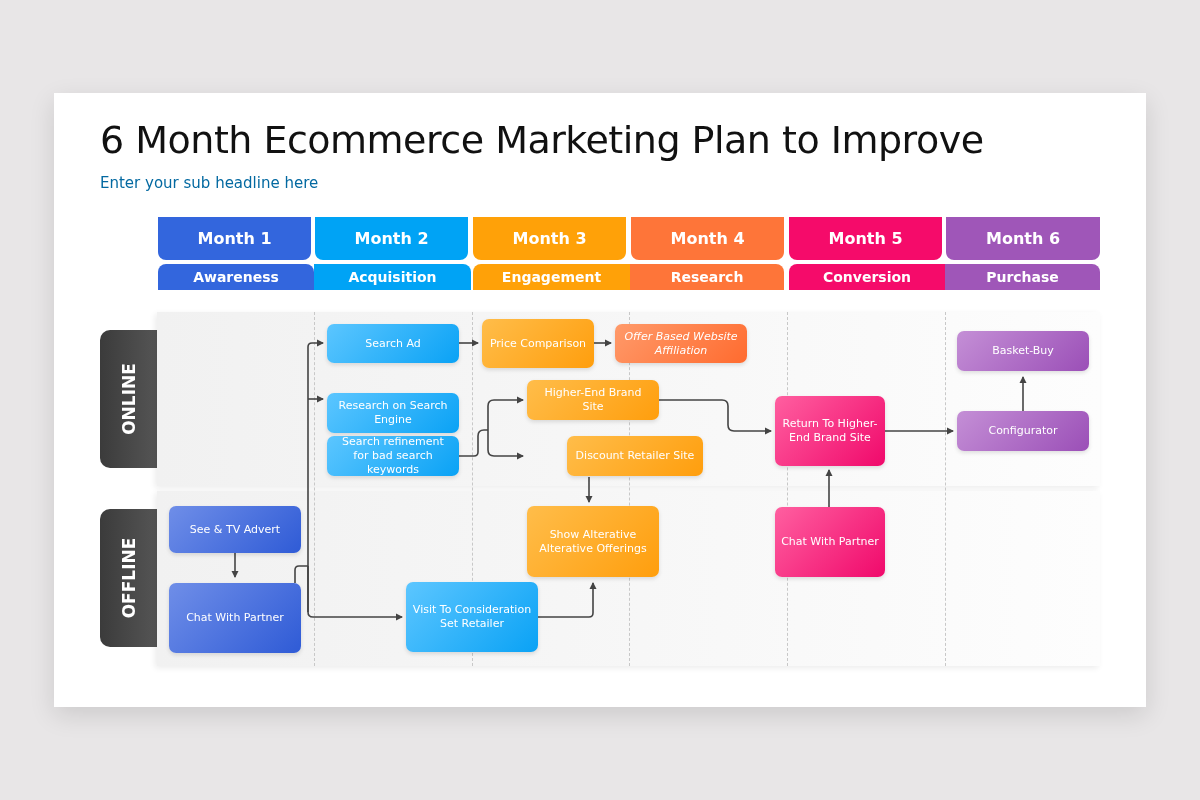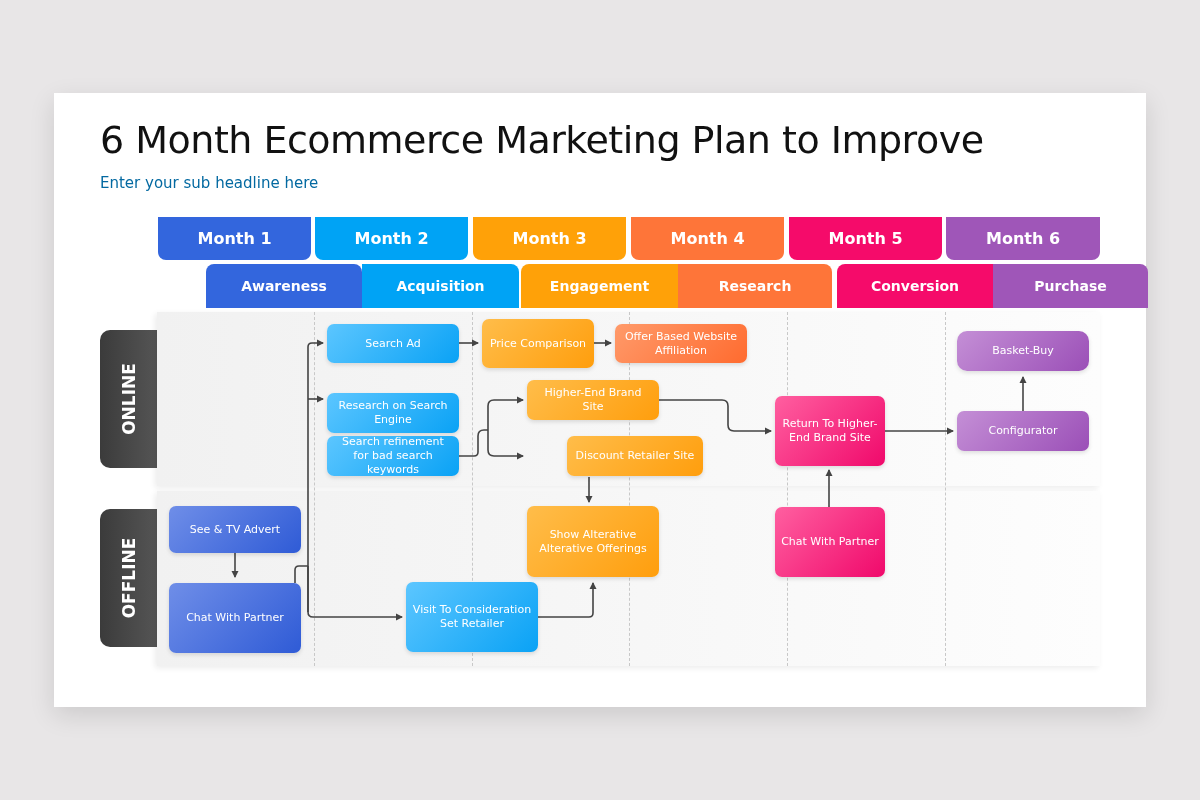--- a/index.html
+++ b/index.html
@@ -2,32 +2,32 @@
 <html><head>
 <meta charset="utf-8">
 <style>
   html,body{margin:0;padding:0;}
   body{width:1200px;height:800px;background:#e8e6e7;position:relative;overflow:hidden;font-family:"Liberation Sans",sans-serif;}
   .slide{position:absolute;left:54px;top:93px;width:1092px;height:614px;background:#fff;box-shadow:0 8px 24px rgba(0,0,0,0.12);}
   .title{position:absolute;left:100px;top:118px;font-size:38px;color:#111;font-family:"DejaVu Sans",sans-serif;letter-spacing:-0.5px;margin:0;font-weight:normal;}
   .subtitle{position:absolute;left:100px;top:174px;font-size:15px;color:#0369a1;font-family:"DejaVu Sans",sans-serif;}
   .hdr{position:absolute;color:#fff;font-weight:bold;display:flex;align-items:center;justify-content:center;font-family:"DejaVu Sans",sans-serif;}
   .month{top:217px;height:43px;border-radius:0 0 8px 8px;font-size:16px;}
-  .phase{top:264px;height:44px;border-radius:8px 8px 0 0;font-size:14px;margin-left:48px;}
+  .phase{top:264px;height:26px;border-radius:8px 8px 0 0;font-size:14px;}
   .lane{position:absolute;left:157px;width:943px;background:linear-gradient(90deg,#f1f1f1 0%,#f8f8f8 60%,#fdfdfd 100%);box-shadow:-2px 2px 6px rgba(0,0,0,0.08);}
   .lane.online{top:312px;height:174px;}
   .lane.offline{top:491px;height:175px;}
   .vline{position:absolute;top:312px;height:354px;border-left:1px dashed #c8c8c8;}
   .tab{position:absolute;left:100px;width:58px;background:linear-gradient(90deg,#3b3b3b,#555);border-radius:10px 0 0 10px;display:flex;align-items:center;justify-content:center;}
   .tab span{transform:rotate(-90deg);color:#fff;font-weight:bold;font-size:17px;white-space:nowrap;font-family:"DejaVu Sans",sans-serif;}
   .box{position:absolute;border-radius:7px;color:#fff;font-size:11px;text-align:center;display:flex;align-items:center;justify-content:center;line-height:1.25;box-shadow:0 2px 4px rgba(0,0,0,0.12);padding:0 6px;box-sizing:border-box;font-family:"DejaVu Sans",sans-serif;}
   .c-blue{background:linear-gradient(135deg,#6f8ee8,#2f5bd6);}
   .c-sky{background:linear-gradient(135deg,#5cc6ff,#0aa2f5);}
   .c-orange{background:linear-gradient(135deg,#ffbd4a,#ff9e0d);}
-  .c-coral{background:linear-gradient(135deg,#ff9a6a,#ff6b2f);}
+  .c-coral{background:linear-gradient(135deg,#ff9a6a,#ff6b2f);font-style:italic;}
   .c-pink{background:linear-gradient(135deg,#ff5fa0,#f0096b);}
   .c-purple{background:linear-gradient(135deg,#c48fd6,#9b4fb7);}
   svg.conn{position:absolute;left:0;top:0;width:1200px;height:800px;pointer-events:none;}
 </style>
 </head>
 <body>
 
 <div class="slide"></div>
 
 <h1 class="title">6 Month Ecommerce Marketing Plan to Improve</h1>
@@ -104,20 +104,20 @@
 </svg>
 
 <div class="box c-sky" style="left:327px;top:324px;width:132px;height:39px;">Search Ad</div>
 <div class="box c-sky" style="left:327px;top:380px;width:132px;height:40px;margin-top:13px;">Research on Search Engine</div>
 <div class="box c-sky" style="left:327px;top:436px;width:132px;height:40px;">Search refinement for bad search keywords</div>
 <div class="box c-orange" style="left:482px;top:319px;width:112px;height:49px;">Price Comparison</div>
 <div class="box c-coral" style="left:615px;top:324px;width:132px;height:39px;">Offer Based Website Affiliation</div>
 <div class="box c-orange" style="left:527px;top:380px;width:132px;height:40px;">Higher-End Brand Site</div>
 <div class="box c-orange" style="left:527px;top:436px;width:136px;height:40px;margin-left:40px;">Discount Retailer Site</div>
 <div class="box c-pink" style="left:775px;top:396px;width:110px;height:70px;">Return To Higher-End Brand Site</div>
-<div class="box c-purple" style="left:957px;top:331px;width:132px;height:40px;border-radius:10px;">Basket-Buy</div>
+<div class="box c-purple" style="left:957px;top:331px;width:132px;height:40px;">Basket-Buy</div>
 <div class="box c-purple" style="left:957px;top:411px;width:132px;height:40px;">Configurator</div>
 
 <div class="box c-blue" style="left:169px;top:506px;width:132px;height:47px;">See &amp; TV Advert</div>
 <div class="box c-blue" style="left:169px;top:583px;width:132px;height:70px;">Chat With Partner</div>
 <div class="box c-sky" style="left:406px;top:582px;width:132px;height:70px;">Visit To Consideration Set Retailer</div>
 <div class="box c-orange" style="left:527px;top:506px;width:132px;height:71px;">Show Alterative Alterative Offerings</div>
 <div class="box c-pink" style="left:775px;top:507px;width:110px;height:70px;">Chat With Partner</div>
 
 </body></html>

